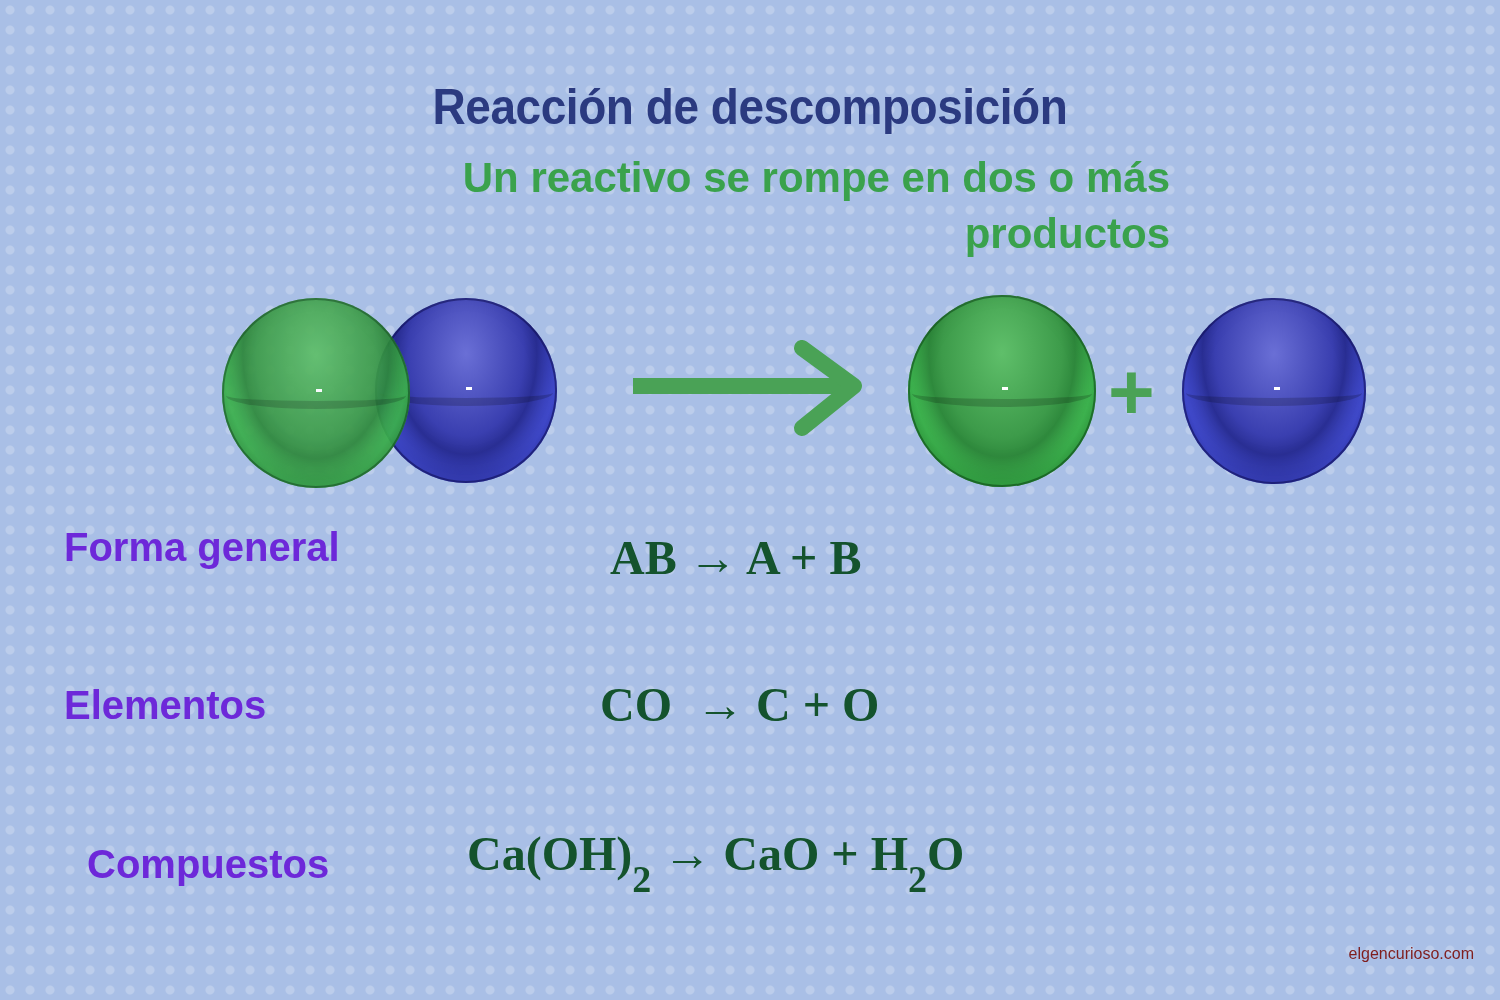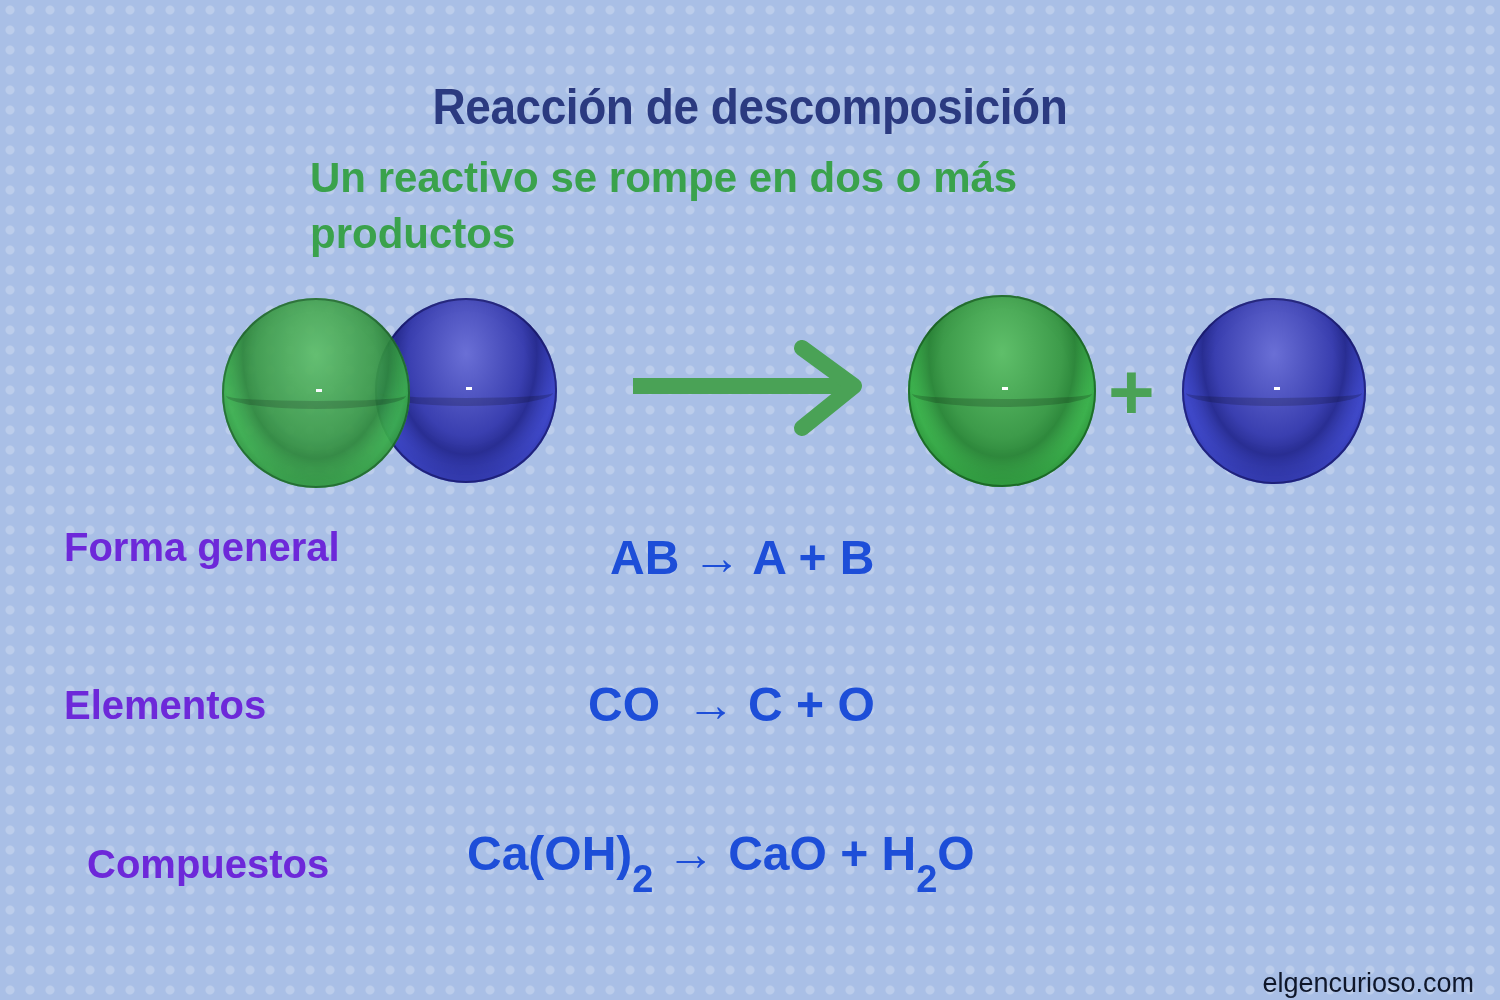--- a/index.html
+++ b/index.html
@@ -9,21 +9,21 @@
     background-image: radial-gradient(circle, rgba(255,255,255,0.22) 4px, transparent 5px);
     background-size: 20px 20px;
     font-family: "Liberation Sans", sans-serif;
   }
   .title {
     position: absolute; left: 0; width: 1500px; top: 78px; text-align: center;
     color: #2b3a80; font-weight: bold; font-size: 50px; letter-spacing: -0.5px;
     transform: scaleX(0.92);
   }
   .subtitle {
-    position: absolute; left: 310px; width: 860px; top: 150px; text-align: left;
+    position: absolute; left: 310px; width: 860px; top: 150px; text-align: right;
     color: #3aa24c; font-weight: bold; font-size: 42px; line-height: 56px;
   }
   .sphere { position: absolute; border-radius: 50%; }
   .green {
     background: radial-gradient(ellipse at 50% 30%, #5fbf6a 0%, #3d9b4a 45%, #2f8a3d 55%, #45c258 70%, #3aae4a 100%);
     box-shadow: inset 0 -12px 22px rgba(0,60,10,0.35), inset 0 0 0 2px rgba(20,80,30,0.6);
   }
   .blue {
     background: radial-gradient(ellipse at 50% 30%, #6a6fd6 0%, #3a3fb0 45%, #2a2f95 55%, #4a55e0 72%, #3a42c8 100%);
     box-shadow: inset 0 -12px 22px rgba(10,10,80,0.35), inset 0 0 0 2px rgba(20,20,90,0.6);
@@ -34,26 +34,26 @@
   }
   .shine { position: absolute; width: 6px; height: 3px; background: #fff; left: 50%; top: 48%; }
   .arrow { position: absolute; left: 630px; top: 340px; }
   .plus {
     position: absolute; left: 1108px; top: 352px; color: #4aa256; font-size: 80px; font-weight: bold; line-height: 80px;
   }
   .label {
     position: absolute; left: 64px; color: #6d28d9; font-weight: bold; font-size: 40px;
   }
   .eq {
-    position: absolute; color: #1d4ed8; font-weight: bold; font-size: 48px;
-    font-family: Liberation Sans, sans-serif; white-space: nowrap;
+    position: absolute; color: #14532d; font-weight: bold; font-size: 48px;
+    font-family: Liberation Serif, serif; white-space: nowrap;
   }
   .eq sub { font-size: 38px; vertical-align: -22px; }
   .footer {
-    position: absolute; right: 26px; top: 945px; color: #0f172a; font-size: 27px; margin-top: 23px;
+    position: absolute; right: 26px; top: 945px; color: #7f1d1d; font-size: 16px;
   }
 </style>
 </head>
 <body>
 
 <div class="title">Reacción de descomposición</div>
 <div class="subtitle">Un reactivo se rompe en dos o más productos</div>
 
 <div class="sphere blue" style="left:375px;top:298px;width:182px;height:185px;">
   <div class="band"></div>
@@ -80,21 +80,21 @@
 </div>
 
 <div class="label" style="top:525px;">Forma general</div>
 <div class="eq" style="left:610px;top:530px;">
   <span>AB</span>
   <span>→</span>
   <span>A + B</span>
 </div>
 
 <div class="label" style="top:683px;text-align:center;">Elementos</div>
-<div class="eq" style="left:588px;top:677px;">
+<div class="eq" style="left:600px;top:677px;">
   <span>CO</span>&nbsp;
   <span>→</span>
   <span>C + O</span>
 </div>
 
 <div class="label" style="top:842px;margin-left:23px;">Compuestos</div>
 <div class="eq" style="left:467px;top:826px;">
   <span>Ca(OH)</span><sub>2</sub>
   <span>→</span>
   <span>CaO + H</span><sub>2</sub><span>O</span>

